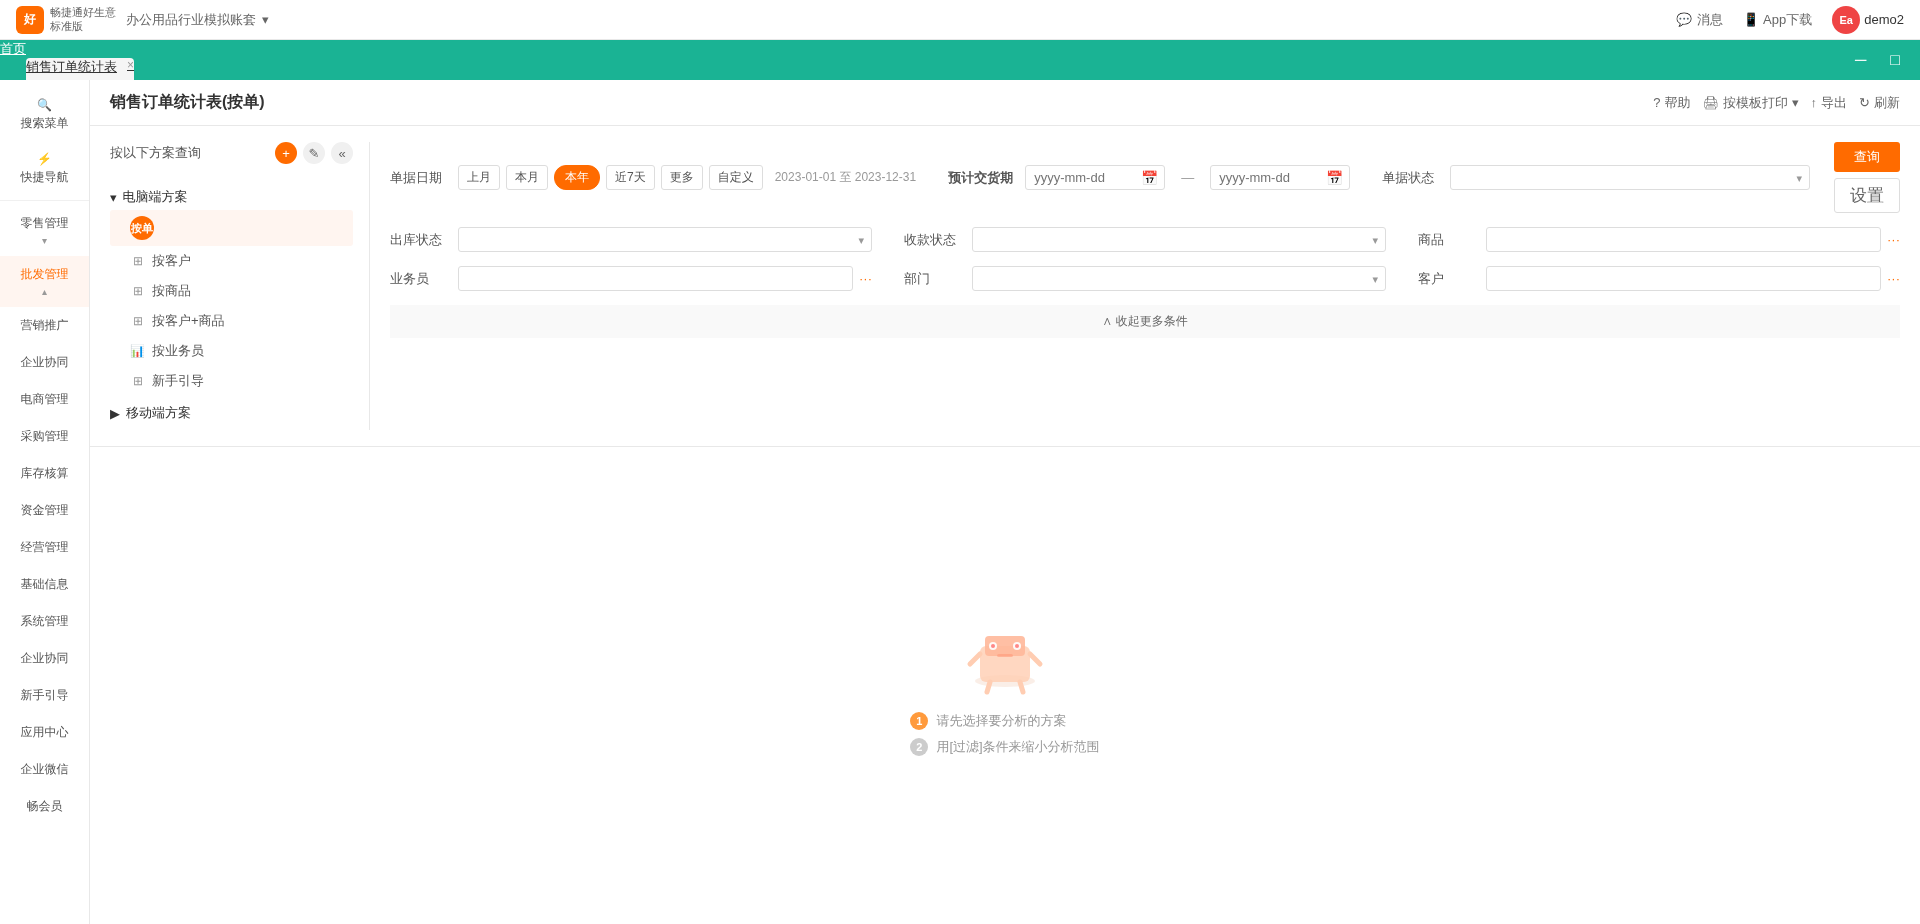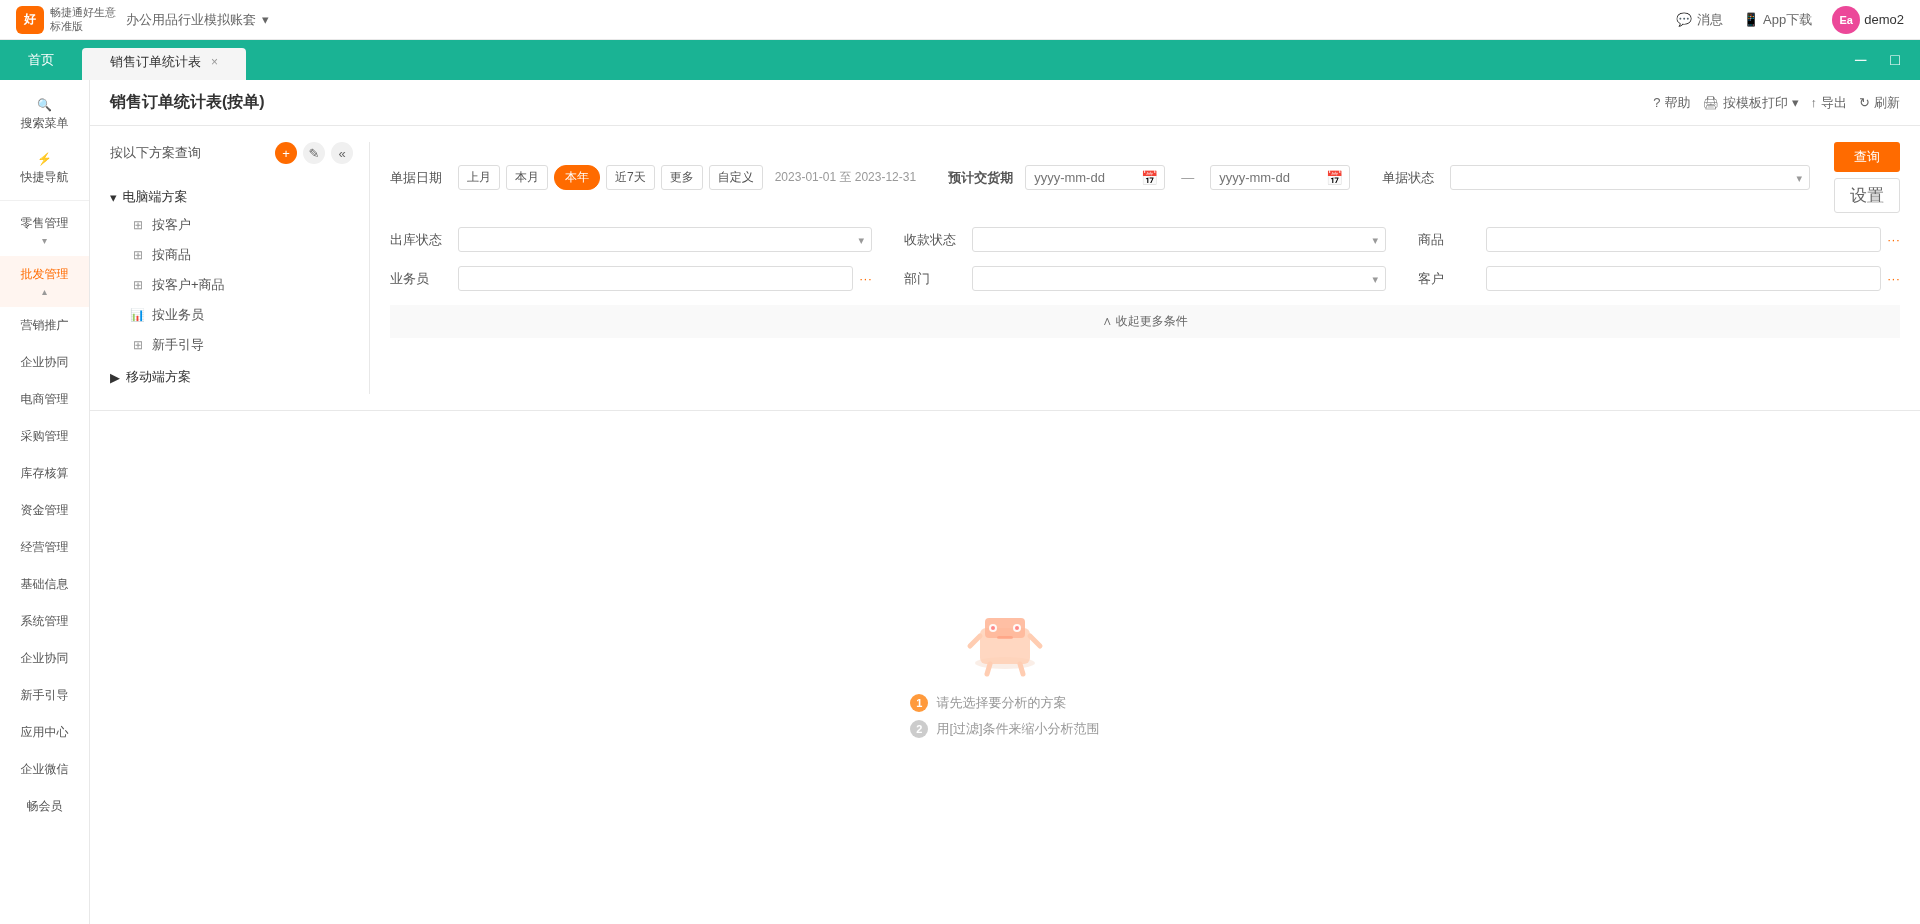--- a/index.html
+++ b/index.html
@@ -18,52 +18,52 @@
       top: 0; left: 0; right: 0;
       z-index: 100;
     }
     .top-bar-left { display: flex; align-items: center; gap: 10px; }
     .logo-area { display: flex; align-items: center; gap: 6px; }
     .logo-icon { width: 28px; height: 28px; background: #ff6b00; border-radius: 6px; display: flex; align-items: center; justify-content: center; color: white; font-size: 12px; font-weight: bold; }
     .logo-text { font-size: 11px; color: #666; line-height: 1.2; }
     .breadcrumb-area { display: flex; align-items: center; gap: 6px; color: #666; font-size: 13px; }
     .top-bar-right { display: flex; align-items: center; gap: 20px; }
     .top-action { display: flex; align-items: center; gap: 4px; color: #666; font-size: 13px; cursor: pointer; }
-    .avatar { width: 28px; height: 28px; border-radius: 50%; background: #ec4899; display: flex; align-items: center; justify-content: center; color: white; font-size: 11px; font-weight: bold; }
+    .avatar { width: 28px; height: 28px; border-radius: 50%; background: #ef4444; display: flex; align-items: center; justify-content: center; color: white; font-size: 11px; font-weight: bold; }
     .user-name { font-size: 13px; color: #333; }
 
     
     .tab-bar {
       height: 40px;
       background: #1ab394;
       display: flex;
       align-items: stretch;
       position: fixed;
       top: 40px; left: 0; right: 0;
       z-index: 99;
       padding-left: 0;
     }
     .tab-item {
       display: flex;
-      align-items: center;
-      padding: 0 28px;
+      padding: 0 0;
       font-size: 13px;
       cursor: pointer;
       white-space: nowrap;
       gap: 6px;
+      text-decoration: underline;
     }
     .tab-home {
       color: white;
       background: transparent;
     }
     .tab-active {
       background: #f5f5f5;
       color: #333;
       border-radius: 4px 4px 0 0;
-      margin-top: 8px;
+      margin-top: 18px;
       padding-bottom: 4px;
     }
     .tab-close { color: #999; font-size: 12px; cursor: pointer; margin-left: 4px; }
     .tab-bar-actions { margin-left: auto; display: flex; align-items: center; gap: 8px; padding-right: 12px; }
     .tab-bar-btn { color: white; cursor: pointer; font-size: 16px; padding: 4px 8px; }
 
     
     .main-layout {
       display: flex;
       margin-top: 80px;
@@ -514,20 +514,23 @@
               <div class="scheme-btn scheme-btn-collapse">«</div>
             </div>
           </div>
 
           <div class="scheme-section">
             <div class="scheme-section-header scheme-section-toggle">
               <span>▾</span>
               <span>电脑端方案</span>
             </div>
 
+            <div class="scheme-item active">
+              <div class="scheme-active-badge">按单</div>
+            </div>
             <div class="scheme-item">
               <span class="scheme-item-icon">⊞</span>
               <span>按客户</span>
             </div>
             <div class="scheme-item">
               <span class="scheme-item-icon">⊞</span>
               <span>按商品</span>
             </div>
             <div class="scheme-item">
               <span class="scheme-item-icon">⊞</span>

